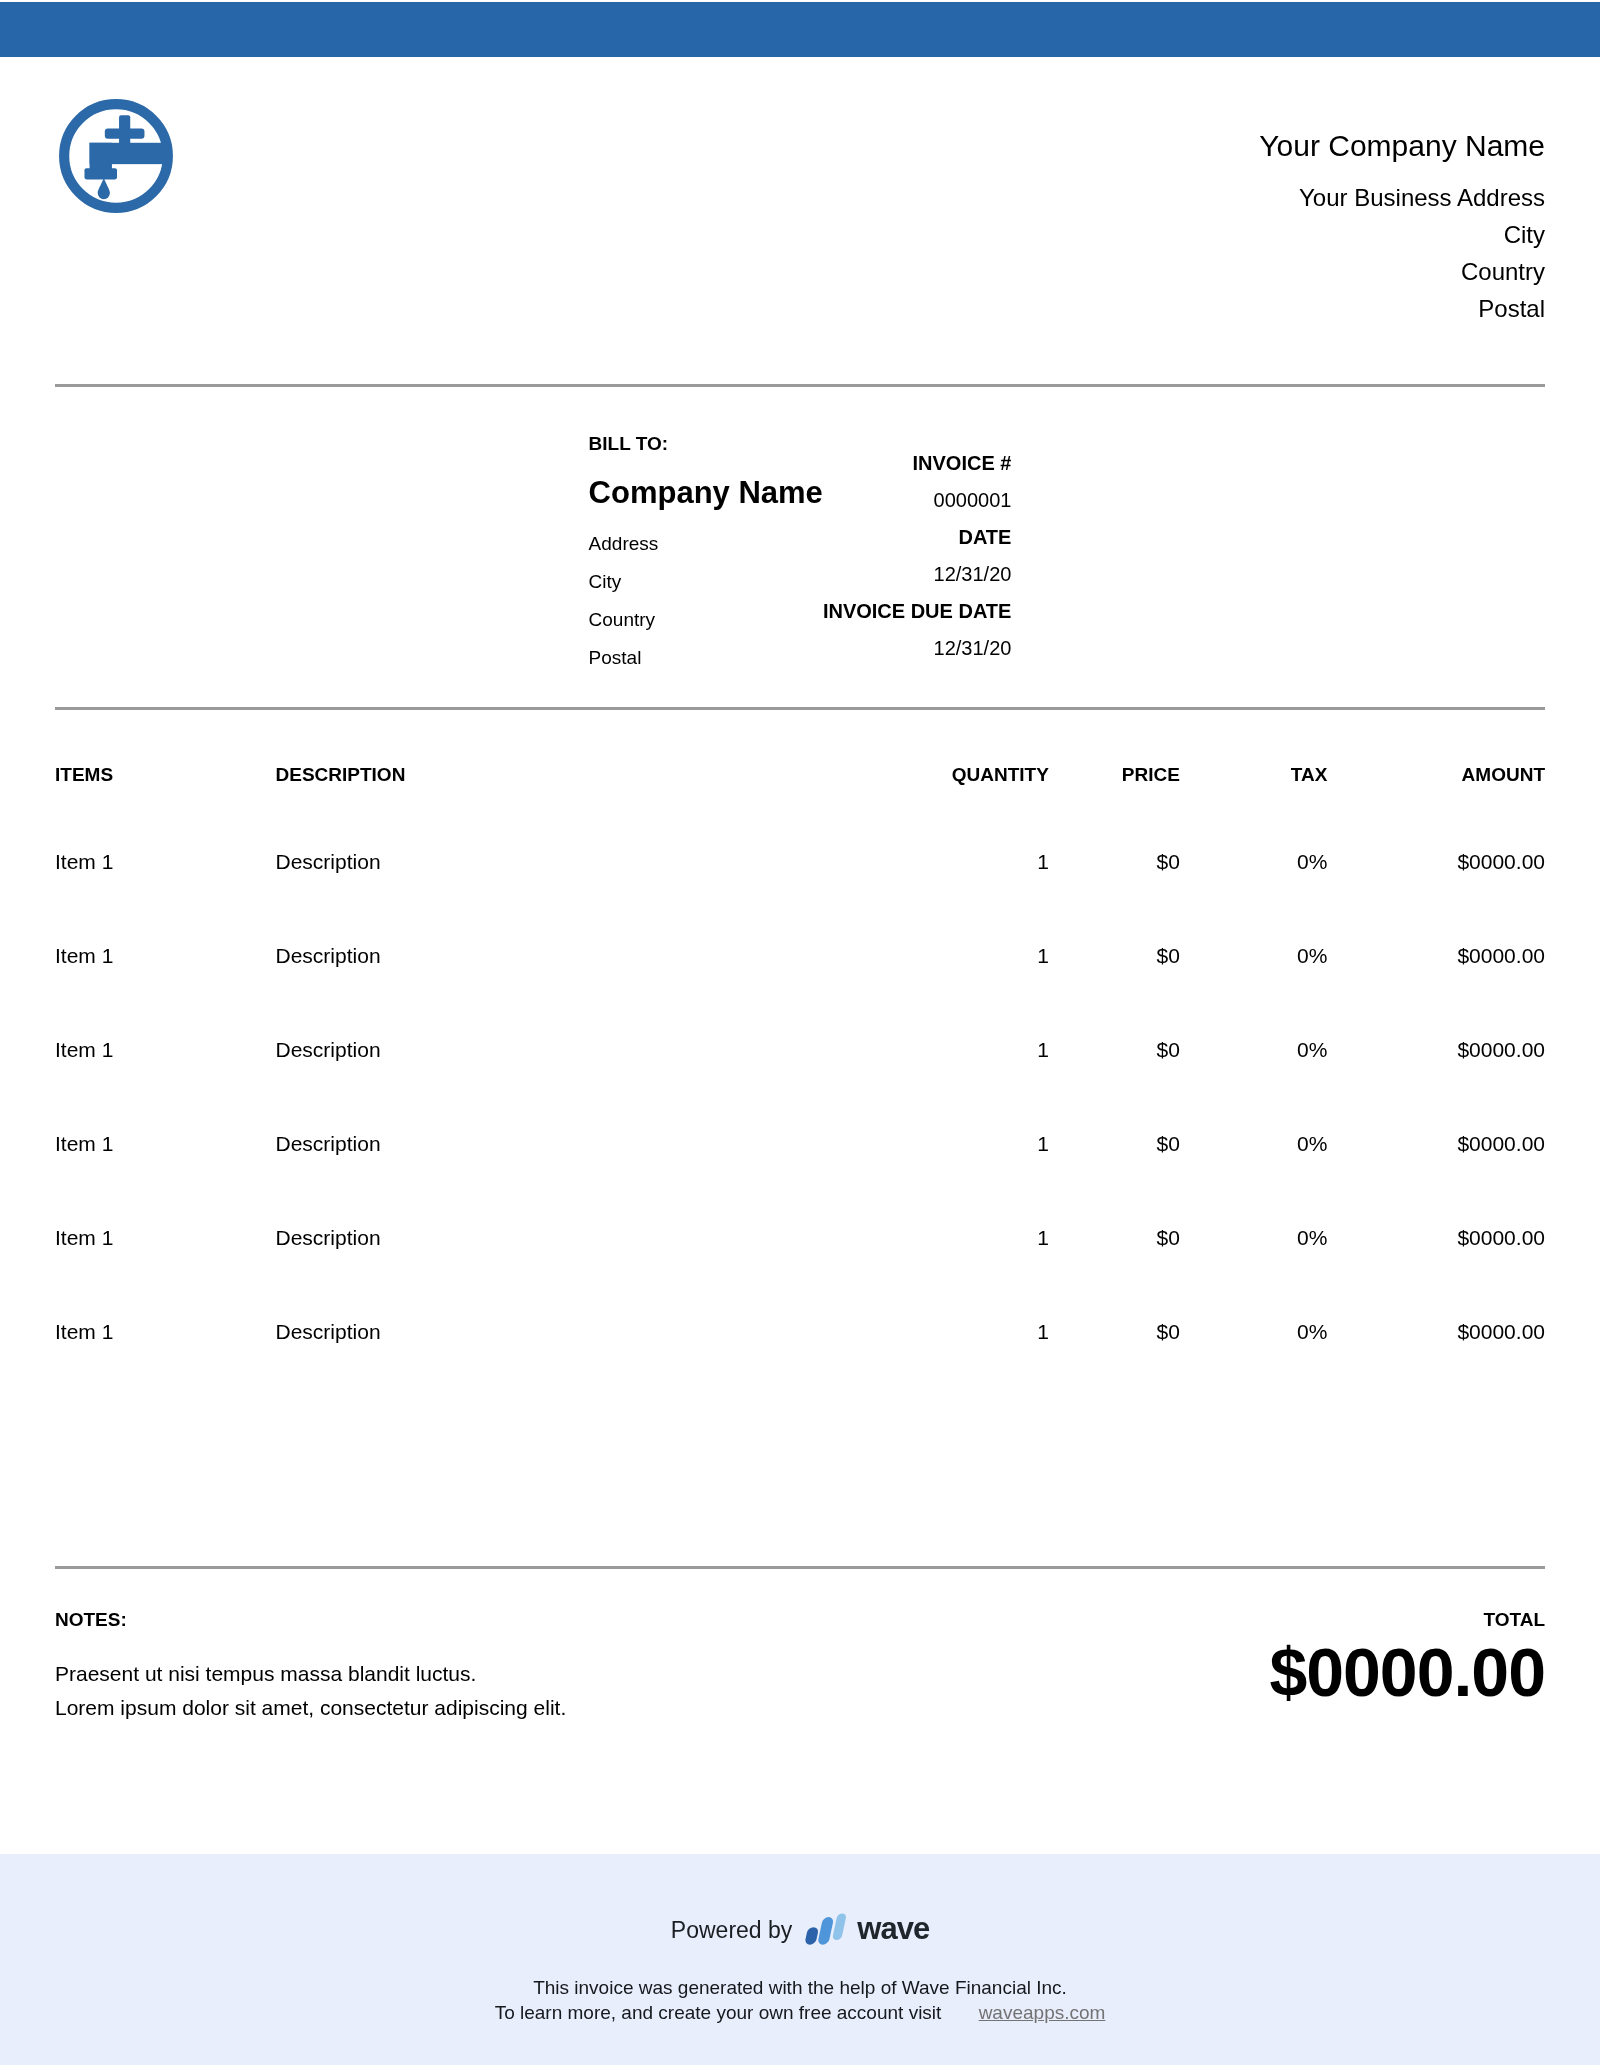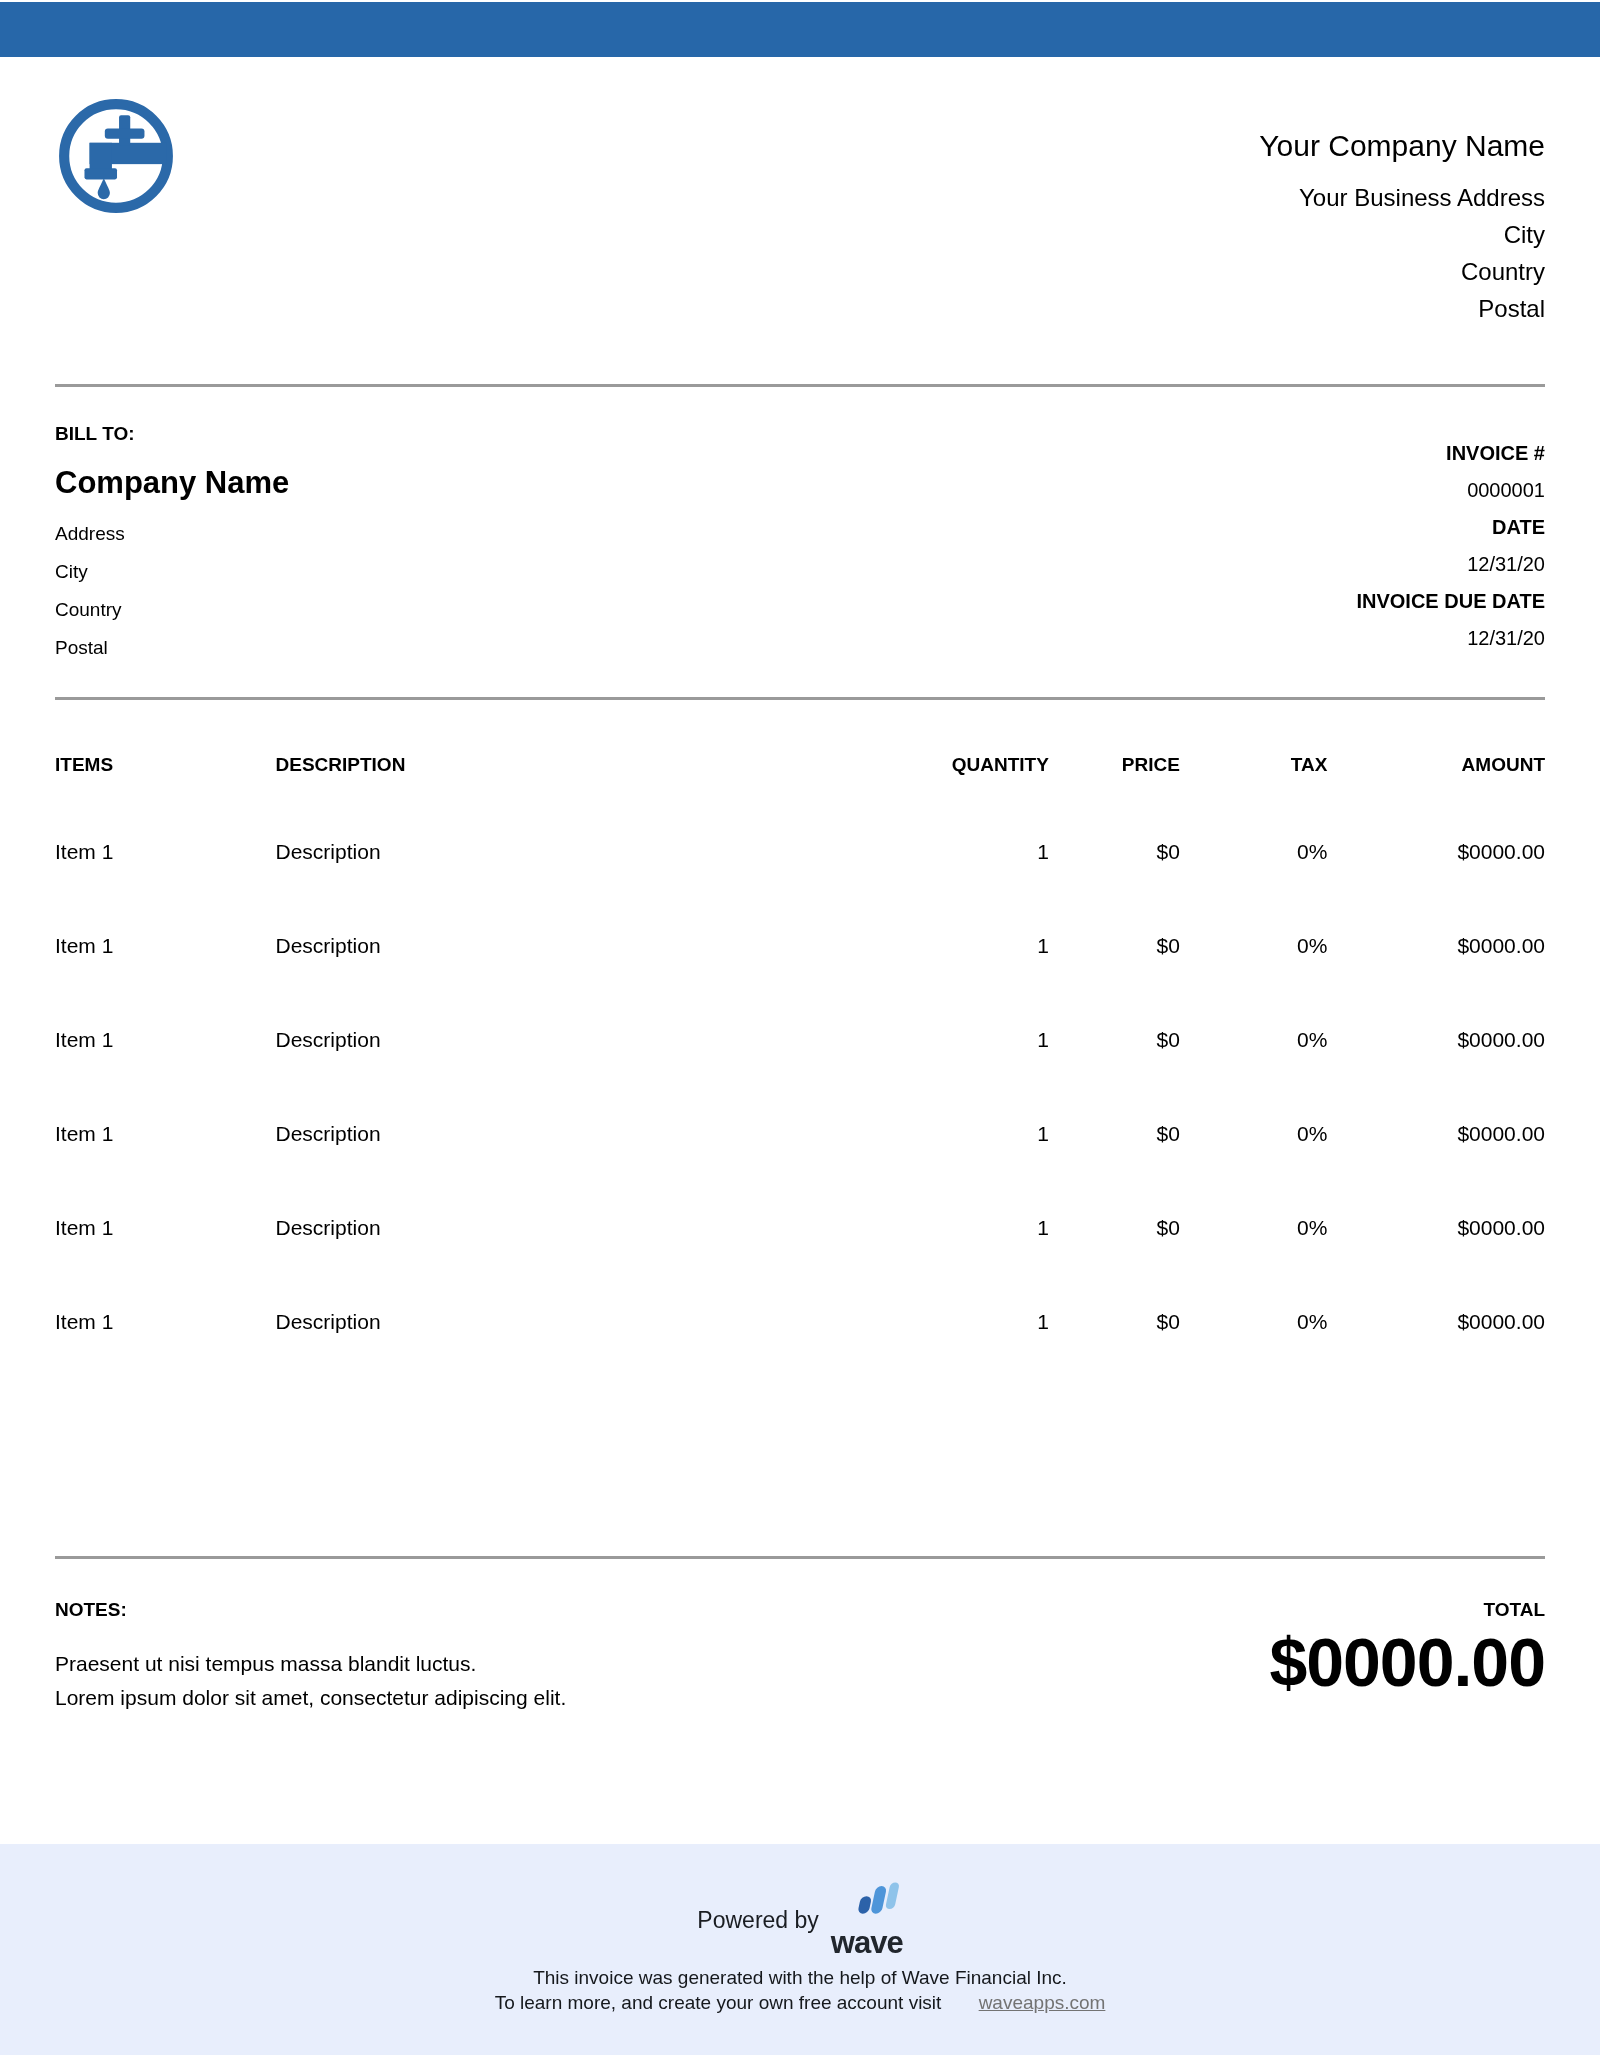--- a/index.html
+++ b/index.html
@@ -22,21 +22,21 @@
   .header-right { text-align: right; margin-top: 72px; }
   .company-name { font-size: 30px; font-weight: 400; margin-bottom: 16px; }
   .addr-line { font-size: 24px; line-height: 37px; }
 
   hr.divider { border: none; border-top: 3px solid #9a9a9a; margin: 0 55px; }
   .divider-1 { margin-top: 57px !important; }
   .divider-2 { margin-top: 30px !important; }
   .divider-3 { margin-top: 216px !important; }
 
   
-  .billing { display: flex; justify-content: space-between; padding: 0 55px; margin-top: 36px; }
+  .billing { display: flex; justify-content: center; padding: 0 55px; margin-top: 46px; }
   .bill-to-label { font-size: 19px; font-weight: 700; margin-bottom: 20px; }
   .bill-company { font-size: 31px; font-weight: 700; margin-bottom: 14px; }
   .bill-line { font-size: 19px; line-height: 38px; }
   .meta { text-align: right; margin-top: 12px; font-size: 20px; }
   .meta div { line-height: 37px; }
   .meta-label { font-weight: 700; }
 
   
   table.items { width: 1490px; margin: 0 55px; border-collapse: collapse; table-layout: fixed; }
   table.items th { font-size: 19px; font-weight: 700; padding-top: 54px; text-align: right; }
@@ -49,21 +49,21 @@
   .notes-label { font-size: 19px; font-weight: 700; margin-bottom: 26px; }
   .notes-text { font-size: 21px; line-height: 34px; }
   .total-block { text-align: right; }
   .total-label { font-size: 19px; font-weight: 700; }
   .total-value { font-size: 68px; font-weight: 700; margin-top: 2px; letter-spacing: -1px; }
 
   
   .footer { margin-top: 129px; height: 211px; background: #e8eefc; text-align: center; padding-top: 56px; }
   .powered-row { display: flex; align-items: center; justify-content: center; gap: 12px; height: 40px; }
   .powered-text { font-size: 23px; color: #1a1d22; }
-  .wave-logo { display: flex; align-items: flex-end; gap: 7px; flex-direction: column; }
+  .wave-logo { display: flex; align-items: flex-start; gap: 7px; }
   .wave-wordmark { font-size: 31px; font-weight: 700; color: #21262d; letter-spacing: -1px; }
   .footer-note { font-size: 19px; line-height: 25px; margin-top: 25px; color: #15181c; }
   .footer-link { color: #737373; text-decoration: underline; margin-left: 32px; }
 </style>
 </head>
 <body>
 
 <div class="top-bar"></div>
 
 <div class="header">

